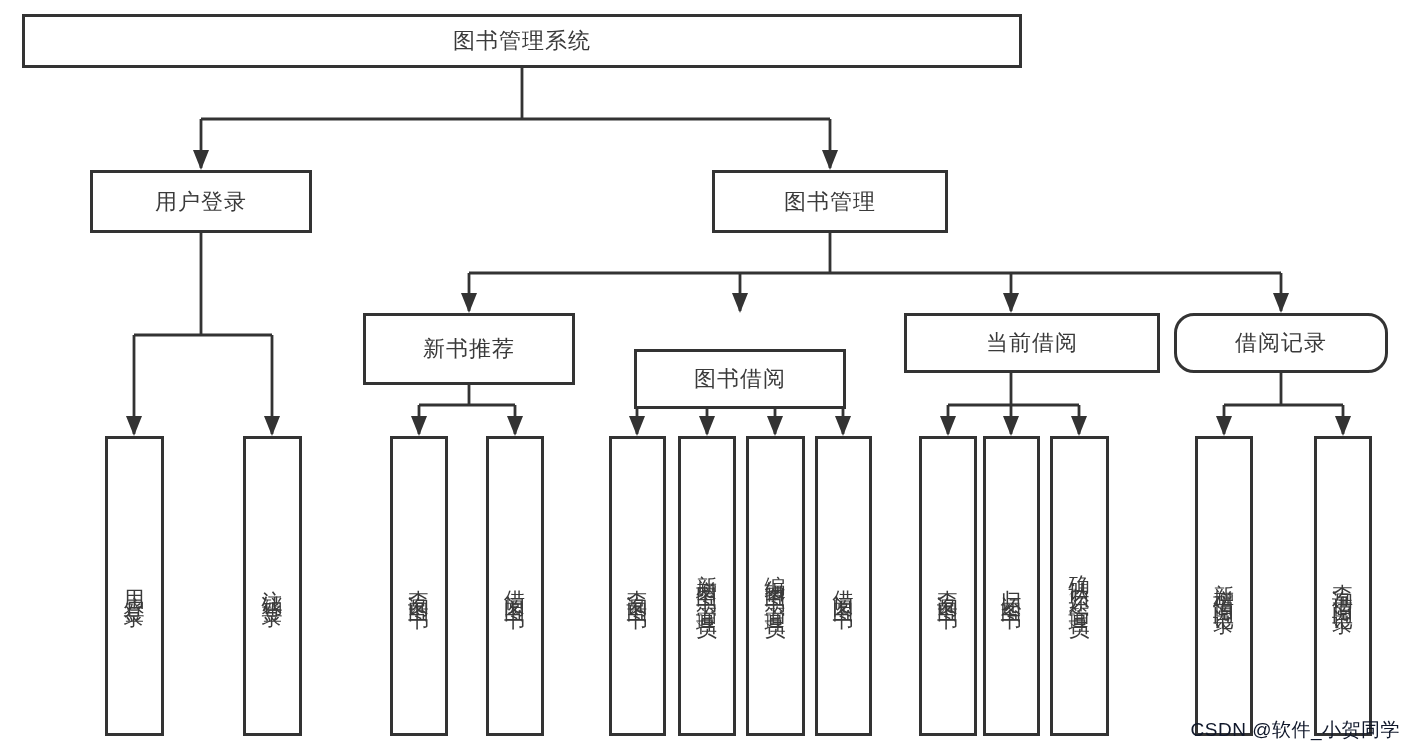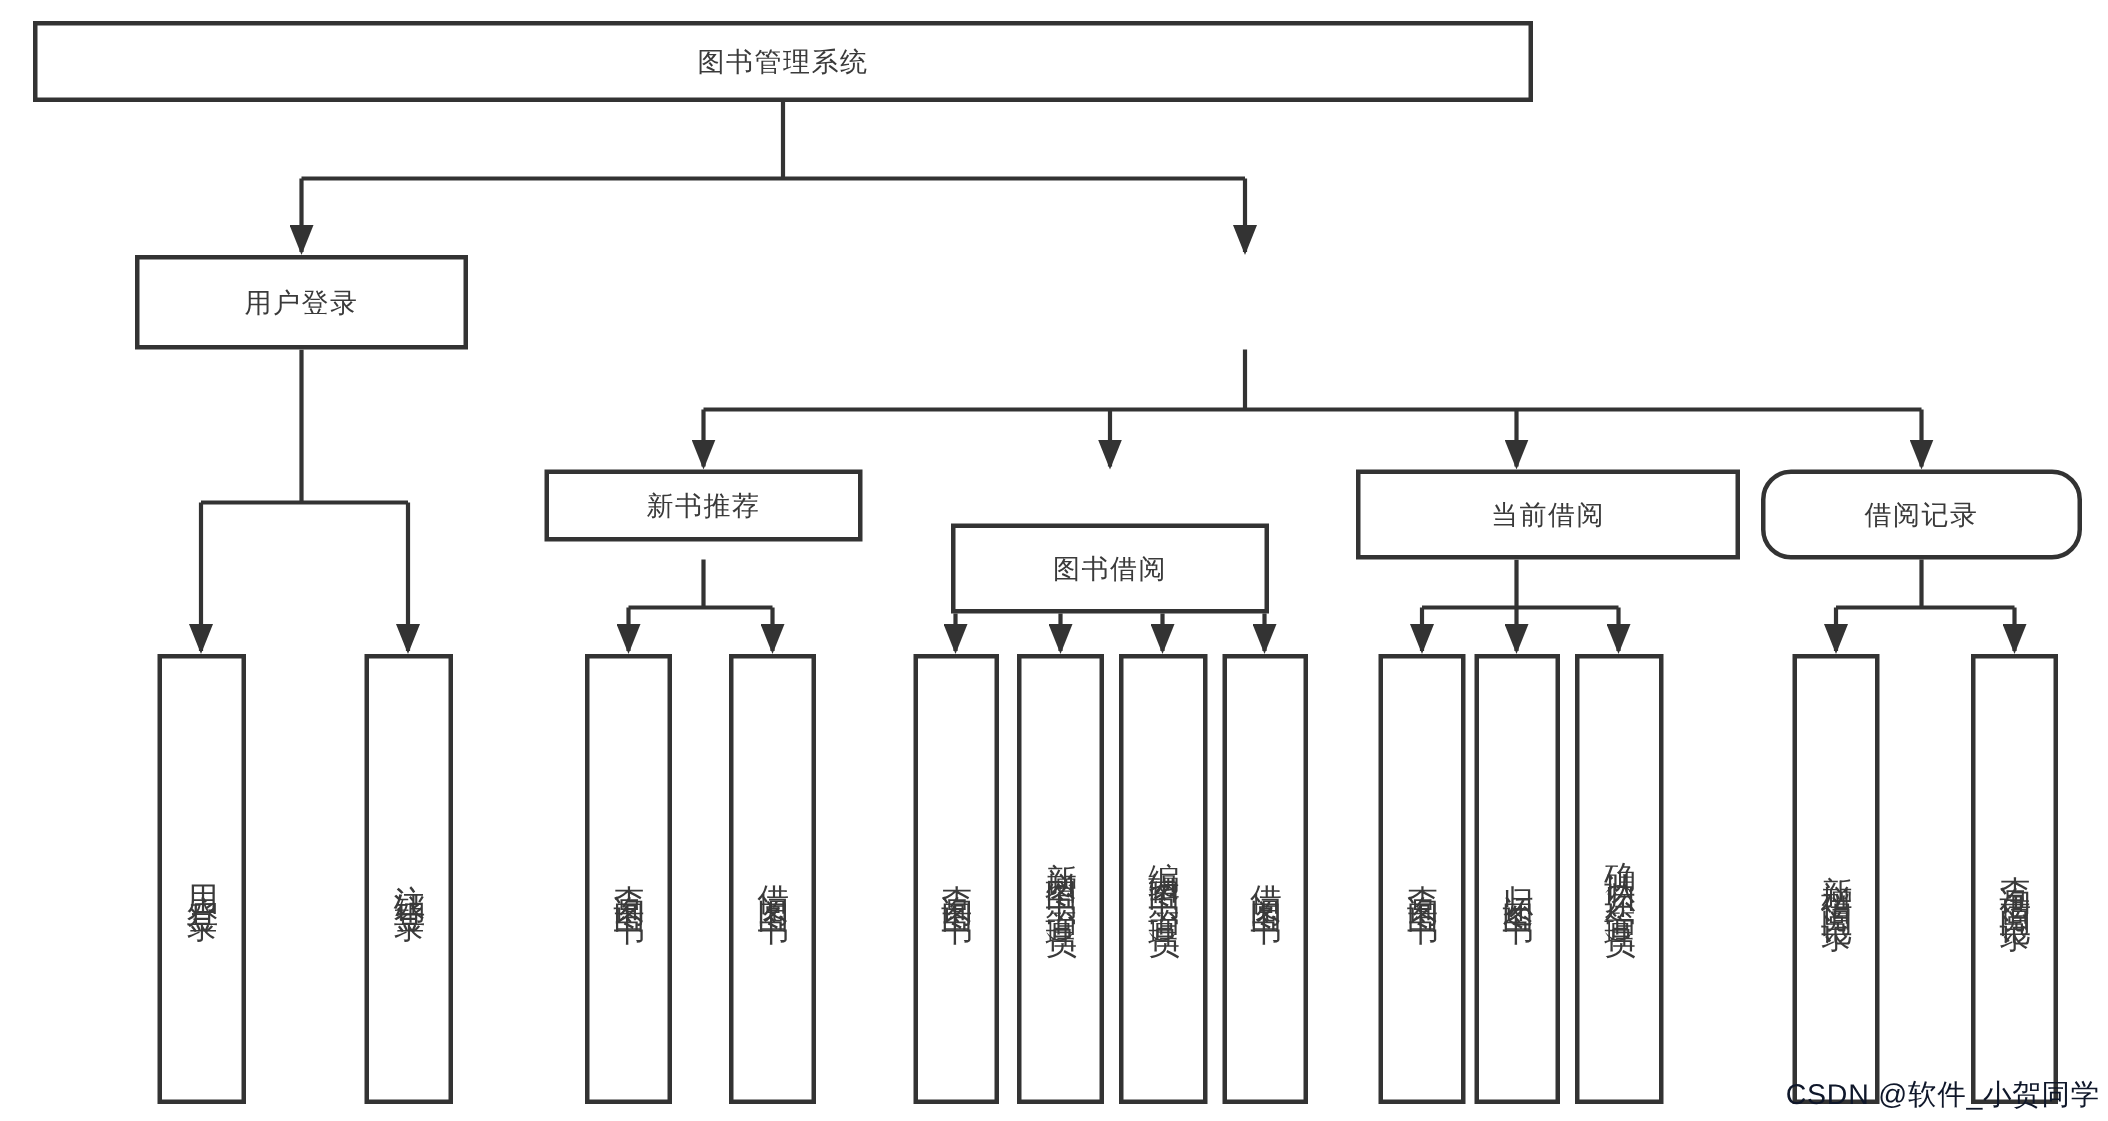--- a/index.html
+++ b/index.html
@@ -13,21 +13,21 @@
   .connectors{
     position:absolute;left:0;top:0;width:1405px;height:747px;
   }
   .node{
     position:absolute;
     box-sizing:border-box;
     background:#ffffff;
     border:3px solid #333333;
     display:flex;align-items:center;justify-content:center;
     color:#3a3a3a;
-    font-size:18px;
+    font-size:22px;
     letter-spacing:1px;
     z-index:2;
   }
   .leaf{
     position:absolute;
     box-sizing:border-box;
     top:436px;height:300px;
     background:#ffffff;
     border:3px solid #333333;
     display:flex;align-items:center;justify-content:center;
@@ -95,22 +95,25 @@
     </g>
   </svg>
 
   <div class="node" style="left:22px;top:14px;width:1000px;height:54px;">
     <span>图书管理系统</span>
   </div>
 
   <div class="node" style="left:90px;top:170px;width:222px;height:63px;">
     <span>用户登录</span>
   </div>
+  <div class="node" style="left:712px;top:170px;width:236px;height:63px;">
+    <span>图书管理</span>
+  </div>
 
-  <div class="node" style="left:363px;top:313px;width:212px;height:48px;">
+  <div class="node" style="left:363px;top:313px;width:212px;height:72px;">
     <span>新书推荐</span>
   </div>
   <div class="node" style="left:634px;top:313px;width:212px;height:60px;margin-top:36px;">
     <span>图书借阅</span>
   </div>
   <div class="node" style="left:904px;top:313px;width:256px;height:60px;">
     <span>当前借阅</span>
   </div>
   <div class="node" style="left:1174px;top:313px;width:214px;height:60px;border-radius:20px;">
     <span>借阅记录</span>

